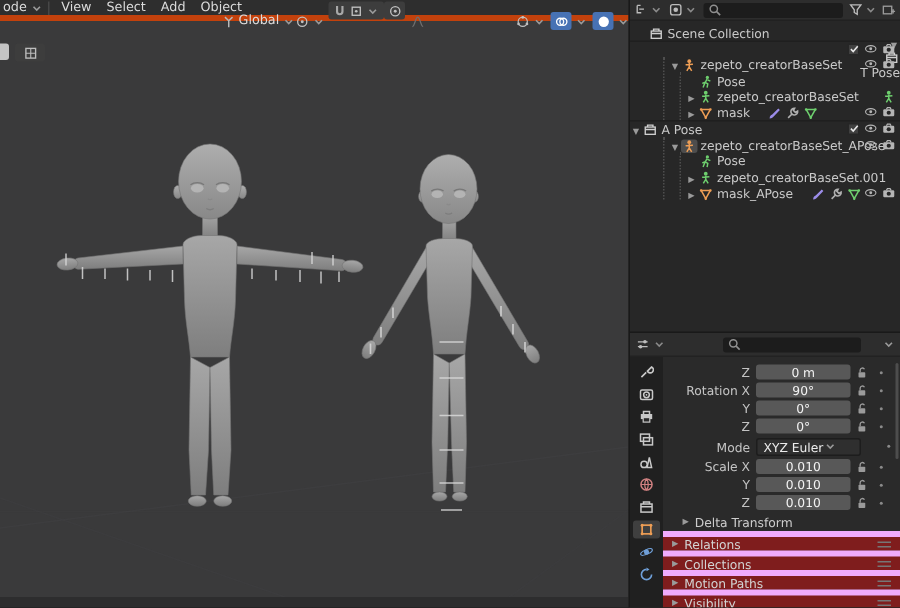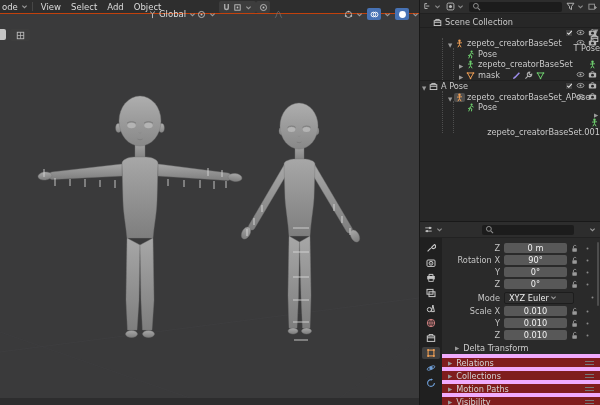--- a/index.html
+++ b/index.html
@@ -3,21 +3,21 @@
 <meta charset="utf-8">
 <style>
   *{box-sizing:border-box;margin:0;padding:0}
   html,body{background:#1d1d1d}
   #app{position:relative;width:600px;height:405px;overflow:hidden;background:#272727;
        font-family:"DejaVu Sans","Liberation Sans",sans-serif;color:#d0d0d0;
        -webkit-font-smoothing:antialiased;cursor:default}
   svg.ic{width:9px;height:9px;flex:none;display:inline-block}
   
   #vph{position:absolute;left:0;top:0;width:419px;height:14px;background:#2e2e2e;
-       border-bottom:1px solid #c2410c;display:flex;align-items:center;font-size:8.5px;color:#dcdcdc;z-index:5}
+       border-bottom:4px solid #c2410c;display:flex;align-items:center;font-size:8.5px;color:#dcdcdc;z-index:5}
   .menu-item{padding:0 5px;white-space:nowrap}
   #mode-grp{display:flex;align-items:center;gap:2px;padding-left:2px}
   .vsep{width:1px;height:9px;background:#474747;margin:0 3px}
   .hgrp{position:absolute;top:0;height:28px;display:flex;align-items:center;gap:2px}
   .raised{background:#3d3d3d;border-radius:2px;height:12px;top:1px;padding:0 3px}
   .bluebtn{background:#4772b4;border-radius:2px;width:14px;height:12px;display:flex;align-items:center;justify-content:center;color:#fff}
   
   #viewport{position:absolute;left:0;top:14px;width:419px;height:391px;background:#3a3a3b}
   #vp-tools{position:absolute;left:0;top:15px;height:13px;display:flex;gap:4px;z-index:4}
   #vp-part-icon{width:8px;height:11px;background:#c4c4c4;border-radius:0 2px 2px 0;margin-left:-2px}
@@ -601,29 +601,57 @@
         <div class="ol-row" style="padding-left: 37px;">
           <span class="disc"></span>
           <div class="olic">
             <svg class="ic" style="color: rgb(110, 207, 110);">
               <use href="#sym-pose"></use>
             </svg>
           </div>
           <span class="ol-label">Pose</span>
           <div class="ol-right"></div>
         </div>
-        <div class="ol-row" style="padding-left: 37px; flex-direction: column;">
+        <div class="ol-row" style="padding-left: 37px;">
           <span class="disc">▶</span>
           <div class="olic">
             <svg class="ic" style="color: rgb(110, 207, 110);">
               <use href="#sym-armature"></use>
             </svg>
           </div>
           <span class="ol-label">zepeto_creatorBaseSet.001</span>
           <div class="ol-right"></div>
+        </div>
+        <div class="ol-row" style="padding-left: 37px;">
+          <span class="disc">▶</span>
+          <div class="olic">
+            <svg class="ic" style="color: rgb(238, 158, 85);">
+              <use href="#sym-mesh"></use>
+            </svg>
+          </div>
+          <span class="ol-label">mask_APose</span>
+          <div class="ol-badges">
+            <svg class="ic" style="color: rgb(155, 140, 232);">
+              <use href="#sym-brush"></use>
+            </svg>
+            <svg class="ic" style="color: rgb(176, 176, 176);">
+              <use href="#sym-modifier"></use>
+            </svg>
+            <svg class="ic" style="color: rgb(110, 207, 110);">
+              <use href="#sym-mesh"></use>
+            </svg>
+          </div>
+          <div class="ol-right">
+            <svg class="ic" style="color: rgb(181, 181, 181);">
+              <use href="#sym-eye"></use>
+            </svg>
+            <svg class="ic" style="color: rgb(181, 181, 181);">
+              <use href="#sym-camera"></use>
+            </svg>
+          </div>
         </div>
       </div>
     <div class="guide" style="left:22px;top:38px;height:42px"></div>
     <div class="guide" style="left:33px;top:48px;height:32px"></div>
     <div class="guide" style="left:22px;top:91px;height:42px"></div>
     <div class="guide" style="left:33px;top:101px;height:32px"></div>
   </div>
 
   <div id="hdiv"></div>
 

